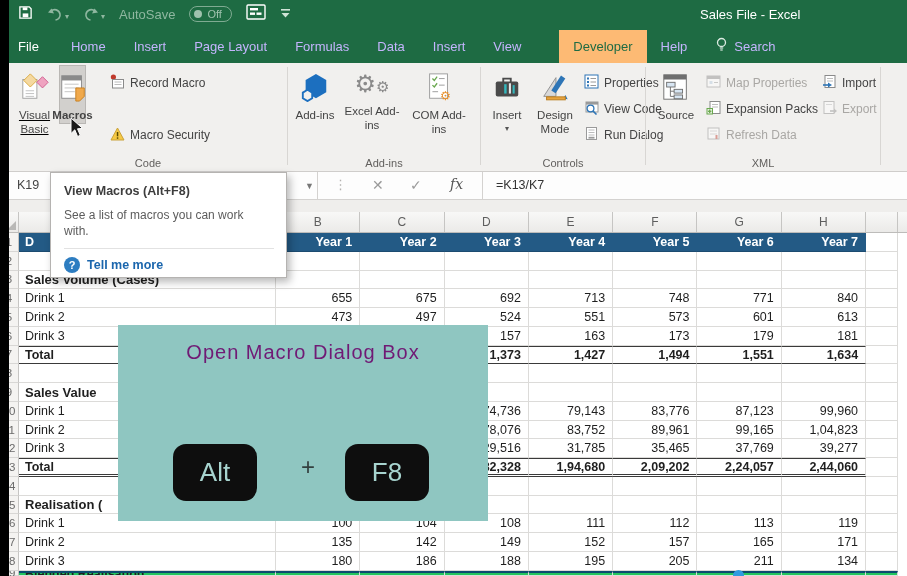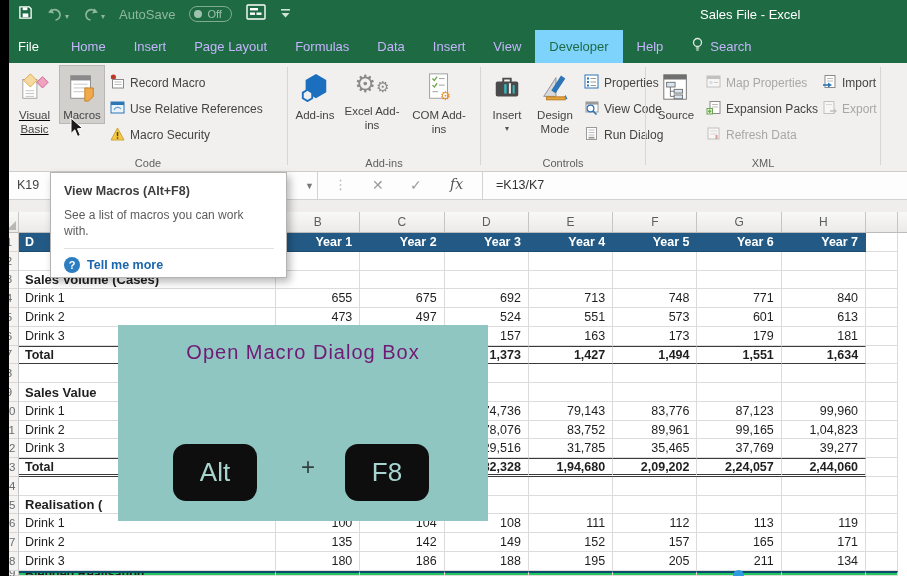--- a/index.html
+++ b/index.html
@@ -17,21 +17,21 @@
   .qat-muted { color:#8fb7a0; font-size:13px; }
   .autosave-pill { display:flex; align-items:center; gap:5px; border:1px solid #7fab92; border-radius:9px; padding:1px 9px 1px 4px; color:#9fc2ae; font-size:11px; }
   .autosave-dot { width:8px; height:8px; border-radius:50%; background:#9fc2ae; }
   .undo-wrap { display:flex; align-items:flex-end; gap:2px; }
   .tiny-caret { font-size:8px; color:#8fb7a0; }
 
   
   .tabrow { position:absolute; left:0; top:30px; width:907px; height:33px; background:#1e6b43; display:flex; align-items:stretch; padding-left:0; z-index:10; }
   .tab { display:flex; align-items:center; gap:6px; padding:0 14px; font-size:13px; color:#c4b5fd; cursor:default; white-space:nowrap; }
   .tab.file { color:#ffffff; padding:0 18px; }
-  .tab.active { background:#7dd3fc; color:#1e6b43; }
+  .tab.active { background:#fdba74; color:#1e6b43;margin-left:24px; }
 
   
   .ribbon { position:absolute; left:0; top:63px; width:907px; height:109px; background:#f1f0ee; border-bottom:1px solid #cfcdcb; z-index:10; }
   .group-divider { position:absolute; top:4px; height:98px; width:1px; background:#d8d6d3; }
   .rgroup { position:absolute; top:0; height:108px; }
   .group-label { position:absolute; bottom:2px; left:0; width:100%; text-align:center; font-size:11px; color:#615f5d; }
   .bigbtn { position:absolute; top:2px; display:flex; flex-direction:column; align-items:center; padding-top:6px; border:1px solid transparent; }
   .bigbtn .blabel { font-size:11.5px; color:#444; text-align:center; line-height:1.18; margin-top:3px; }
   .bigbtn.hover { background:#d2d0cd; border-color:#b9b7b4; }
   .smallbtn { position:absolute; display:flex; align-items:center; gap:5px; height:22px; font-size:12px; color:#444; white-space:nowrap; }
@@ -197,21 +197,21 @@
               <rect x="3" y="8" width="15" height="20" fill="#fff" stroke="#a0a0a0"></rect>
               <line x1="6" y1="20" x2="15" y2="20" stroke="#c0c0c0"></line>
               <line x1="6" y1="23" x2="15" y2="23" stroke="#c0c0c0"></line>
               <line x1="6" y1="26" x2="15" y2="26" stroke="#c0c0c0"></line>
               <polygon points="11,2 18,9 11,16 4,9" fill="#f5d9a0" stroke="#d9a93f"></polygon>
               <polygon points="24,5 30,11 24,17 18,11" fill="#efa3c0" stroke="#cf5d8f"></polygon>
             </svg>
         </span>
         <span class="blabel">Visual Basic</span>
       </div>
-      <div class="bigbtn hover" style="left:50px; width:46px;">
+      <div class="bigbtn hover" style="left:50px; width:27px;font-weight:bold;">
         <span>
           <svg width="30" height="30" viewBox="0 0 32 32">
               <rect x="4" y="4" width="21" height="24" fill="#fff" stroke="#8a8a8a"></rect>
               <rect x="4" y="4" width="21" height="5" fill="#8a8a8a"></rect>
               <line x1="7" y1="13" x2="22" y2="13" stroke="#c3c3c3"></line>
               <line x1="7" y1="17" x2="22" y2="17" stroke="#c3c3c3"></line>
               <line x1="7" y1="21" x2="18" y2="21" stroke="#c3c3c3"></line>
               <path d="M19 17 h9 v9 l-5 5 h-4 z" fill="#f0a94c" stroke="#c87f1f"></path>
             </svg>
         </span>
@@ -220,30 +220,20 @@
       <div class="smallbtn" style="left:101px; top:9px;">
         <span>
           <svg width="15" height="15" viewBox="0 0 15 15">
               <circle cx="3.4" cy="3" r="2.6" fill="#c0392b"></circle>
               <rect x="2.5" y="5.5" width="11" height="8.5" fill="#fff" stroke="#8a8a8a"></rect>
               <line x1="4.5" y1="8" x2="11.5" y2="8" stroke="#bcbcbc"></line>
               <line x1="4.5" y1="10.5" x2="11.5" y2="10.5" stroke="#bcbcbc"></line>
             </svg>
         </span>
         <span>Record Macro</span>
-      </div>
-      <div class="smallbtn" style="left:101px; top:35px;">
-        <span>
-          <svg width="15" height="15" viewBox="0 0 15 15">
-              <rect x="1" y="2" width="13" height="11" fill="#eaf2fa" stroke="#2e75b6"></rect>
-              <rect x="1" y="2" width="13" height="3" fill="#2e75b6"></rect>
-              <path d="M4 10 a4 4 0 0 1 7 -1" fill="none" stroke="#6aa0d0" stroke-width="1.2"></path>
-            </svg>
-        </span>
-        <span>Use Relative References</span>
       </div>
       <div class="smallbtn" style="left:101px; top:61px;">
         <span>
           <svg width="15" height="14" viewBox="0 0 15 14">
               <polygon points="7.5,1 14,13 1,13" fill="#f6c944" stroke="#caa23a"></polygon>
               <rect x="6.8" y="5" width="1.5" height="4.3" fill="#5a4a00"></rect>
               <rect x="6.8" y="10.3" width="1.5" height="1.5" fill="#5a4a00"></rect>
             </svg>
         </span>
         <span>Macro Security</span>

